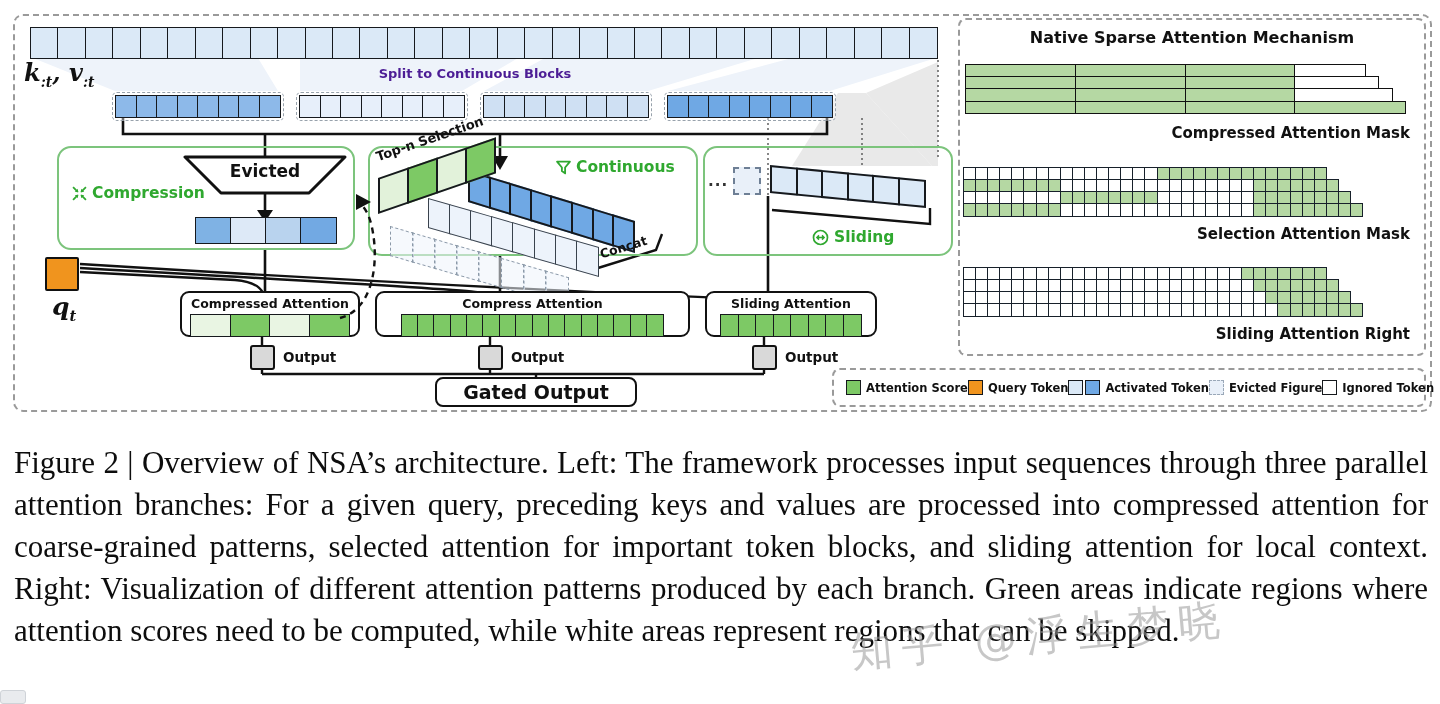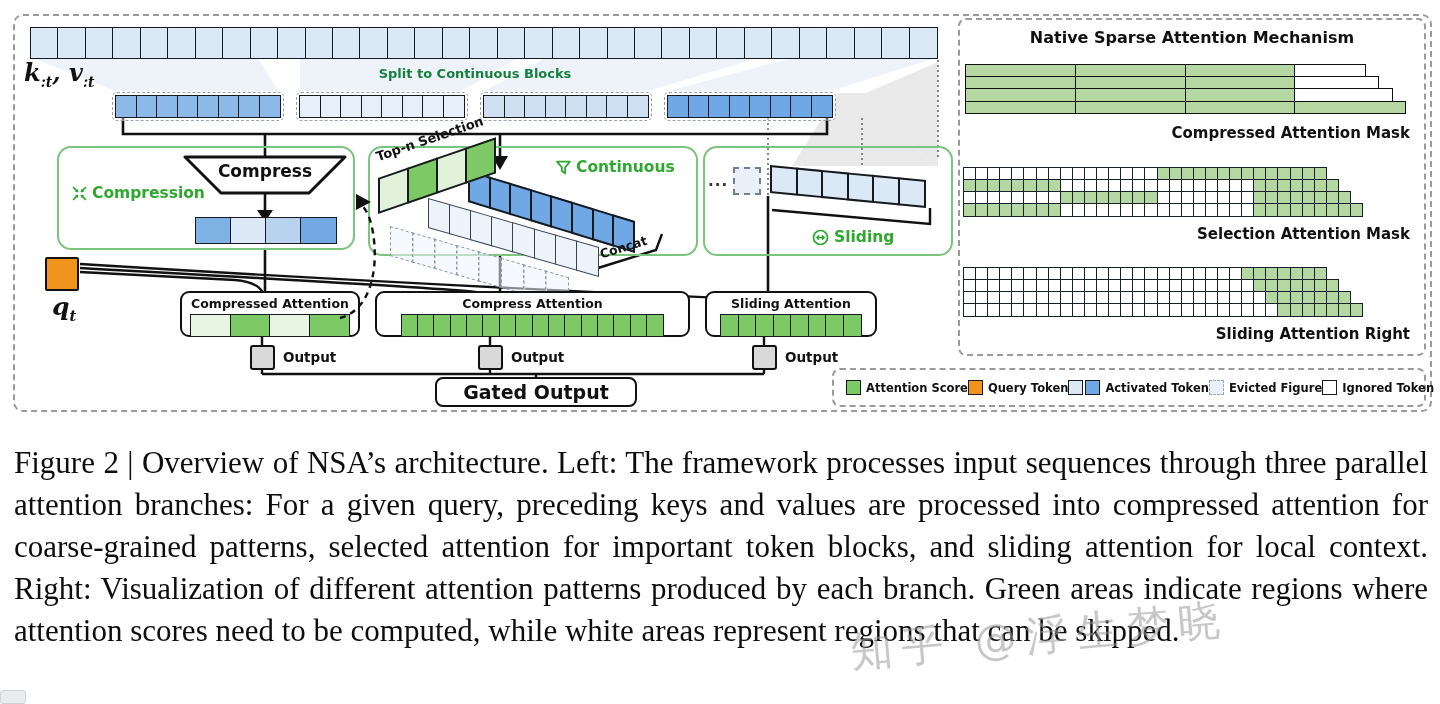--- a/index.html
+++ b/index.html
@@ -38,21 +38,21 @@
   .ghost-solid .cell { border:1.6px solid #39424d; }
   .ghost-dash  { left:390px; top:226px; --cw:24px; --ch:30px; transform:skewY(16deg); transform-origin:left top; }
   .ghost-dash .cell { border:1.6px dashed #8b99a8; }
   .slide-row   { left:770px; top:165px; --cw:27.5px; --ch:28px; transform:skewY(5.5deg); transform-origin:left top; }
 
   
   .kv { left:24px; top:58px; font-family:"DejaVu Serif", serif; font-style:italic;
         font-weight:bold; font-size:24px; color:#111; }
   .kv sub, .qt-label sub { font-size:58%; font-weight:bold; }
   .split-label { left:330px; top:66px; width:290px; text-align:center;
-                 font-weight:bold; font-size:13px; color:#15803d; }
+                 font-weight:bold; font-size:13px; color:#4c1d95; }
   .green-label { display:flex; align-items:center; gap:5px; font-weight:bold;
                  font-size:15.5px; color:#2fa82f; white-space:nowrap; }
   .branch-box { border:2.2px solid #7cc47c; border-radius:14px; }
   .compress-label { left:200px; top:161px; width:130px; text-align:center;
                     font-weight:bold; font-size:17px; color:#111; }
   .topn-label { left:374px; top:150px; font-weight:bold; font-size:13px; color:#111;
                 transform:rotate(-19deg); transform-origin:left top; white-space:nowrap; }
   .concat-label { left:598px; top:247px; font-weight:bold; font-size:12.5px; color:#111;
                   transform:rotate(-17deg); transform-origin:left top; }
   .dots-label { left:708px; top:172px; font-weight:bold; font-size:15px; color:#333; letter-spacing:1px; }
@@ -266,21 +266,21 @@
         </g>
         <g fill="#2fa82f">
           <polygon points="5.9,5.9 2.6,5.3 5.3,2.6"></polygon>
             <polygon points="8.1,5.9 11.4,5.3 8.7,2.6"></polygon>
           <polygon points="5.9,8.1 2.6,8.7 5.3,11.4"></polygon>
             <polygon points="8.1,8.1 11.4,8.7 8.7,11.4"></polygon>
         </g>
       </svg>
       <span>Compression</span>
     </div>
-    <div class="abs compress-label">Compress</div>
+    <div class="abs compress-label">Evicted</div>
     <div class="abs comp-tokens cellrow">
         <span class="cell" style="background: rgb(127, 178, 228);"></span>
         <span class="cell" style="background: rgb(221, 233, 247);"></span>
         <span class="cell" style="background: rgb(185, 211, 238);"></span>
         <span class="cell" style="background: rgb(114, 169, 227);"></span>
       </div>
 
     <div class="abs branch-box" style="left:368px;top:146px;width:330px;height:110px;"></div>
     <div class="srow ghost-dash">
         <span class="cell" style="background: rgba(238, 244, 251, 0.55);"></span>

